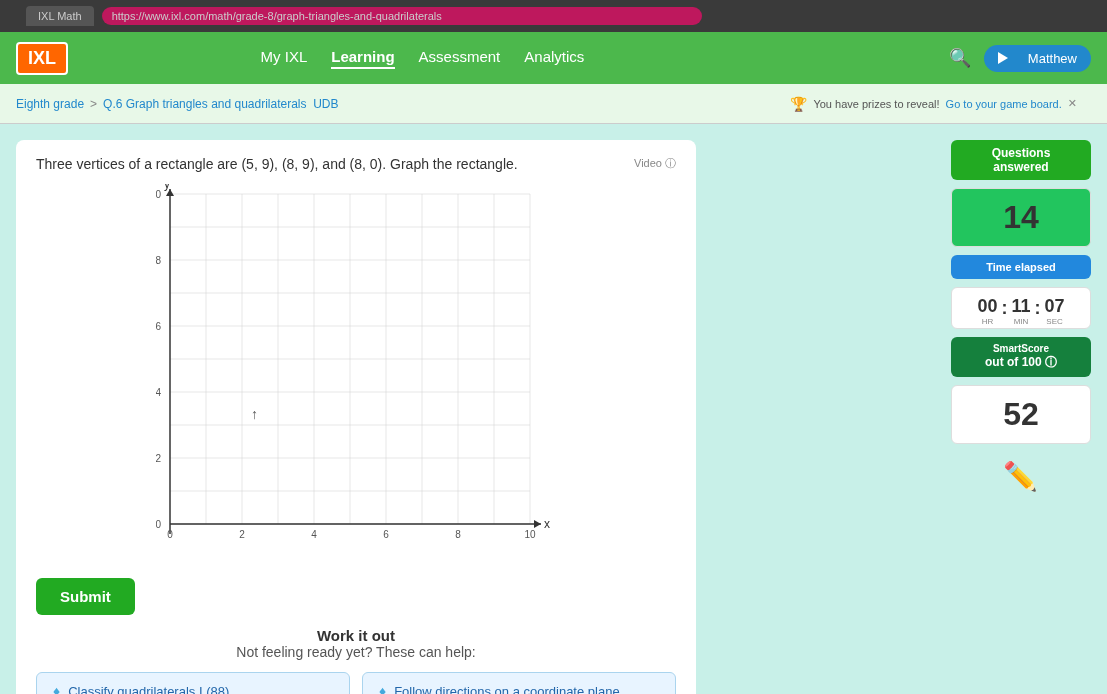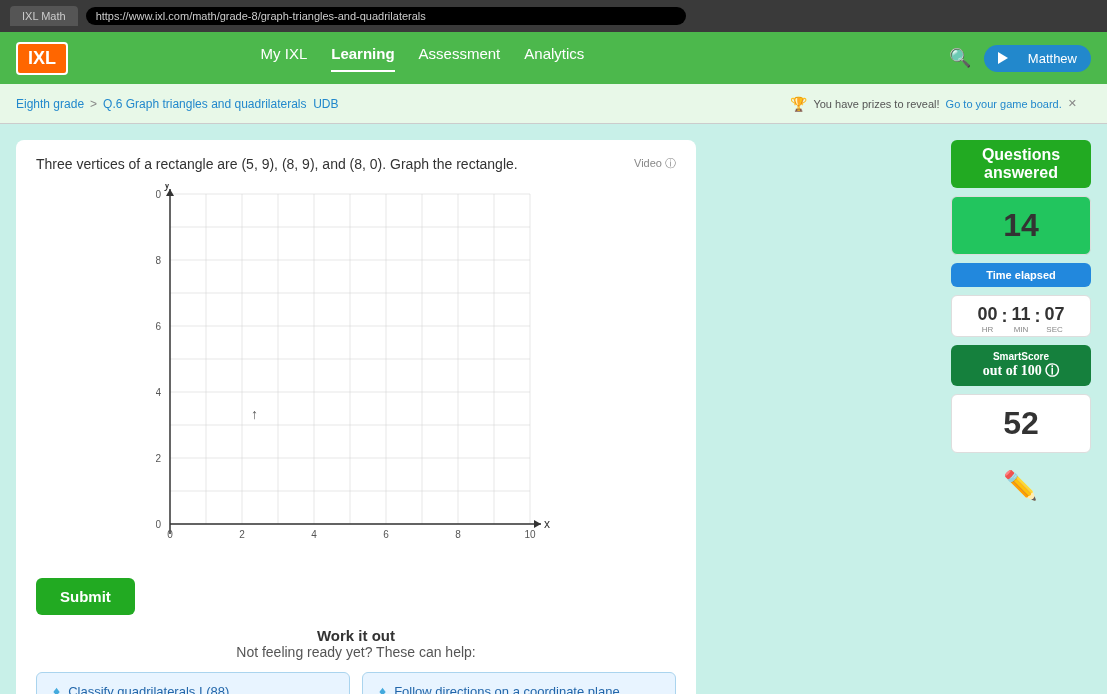--- a/index.html
+++ b/index.html
@@ -11,33 +11,33 @@
       overflow: hidden;
       position: relative;
     }
 
     
     .browser-bar {
       background: #3a3a3a;
       height: 32px;
       display: flex;
       align-items: center;
-      padding: 0 10px;
+      padding: 0 26px;
       gap: 8px;
     }
     .browser-tab {
       background: #555;
       color: #ccc;
       font-size: 11px;
       padding: 4px 12px;
       border-radius: 4px 4px 0 0;
     }
     .url-bar {
       flex: 1;
-      background: #000000;
+      background: #be185d;
       border-radius: 12px;
       color: #ccc;
       font-size: 11px;
       padding: 3px 10px;
       max-width: 600px;
     }
 
     
     .top-nav {
       background: #4cb84c;
@@ -64,21 +64,21 @@
     }
     .nav-link {
       color: white;
       font-size: 15px;
       cursor: pointer;
       text-decoration: none;
     }
     .nav-link.active {
       font-weight: bold;
       border-bottom: 2px solid white;
-      padding-bottom: 8px;
+      padding-bottom: 2px;
     }
     .nav-right {
       display: flex;
       align-items: center;
       gap: 12px;
       margin-left: auto;
     }
     .search-icon-btn {
       color: white;
       font-size: 18px;
@@ -223,21 +223,21 @@
       display: flex;
       flex-direction: column;
       gap: 8px;
     }
     .questions-answered-box {
       background: #22aa22;
       color: white;
       border-radius: 6px;
       padding: 6px 24px;
       text-align: center;
-      font-size: 16px;
+      font-size: 12px;
       font-weight: bold;
     }
     .big-number {
       background: #22c55e;
       border-radius: 6px;
       text-align: center;
       padding: 10px;
       font-size: 32px;
       font-weight: bold;
       color: #333;
@@ -483,20 +483,20 @@
       </div>
       <div class="timer-colon">:</div>
       <div class="timer-unit">
         <div class="timer-num">07</div>
         <div class="timer-label">SEC</div>
       </div>
     </div>
 
     <div class="smart-score-box">
       <div>SmartScore</div>
-      <div style="font-size:14px;font-family:Liberation Serif, serif;">out of 100 ⓘ</div>
+      <div style="font-size:12px;">out of 100 ⓘ</div>
     </div>
     <div class="smart-score-num">52</div>
 
     <button class="pencil-btn">✏️</button>
   </div>
 
 </div>
 
 </body></html>

